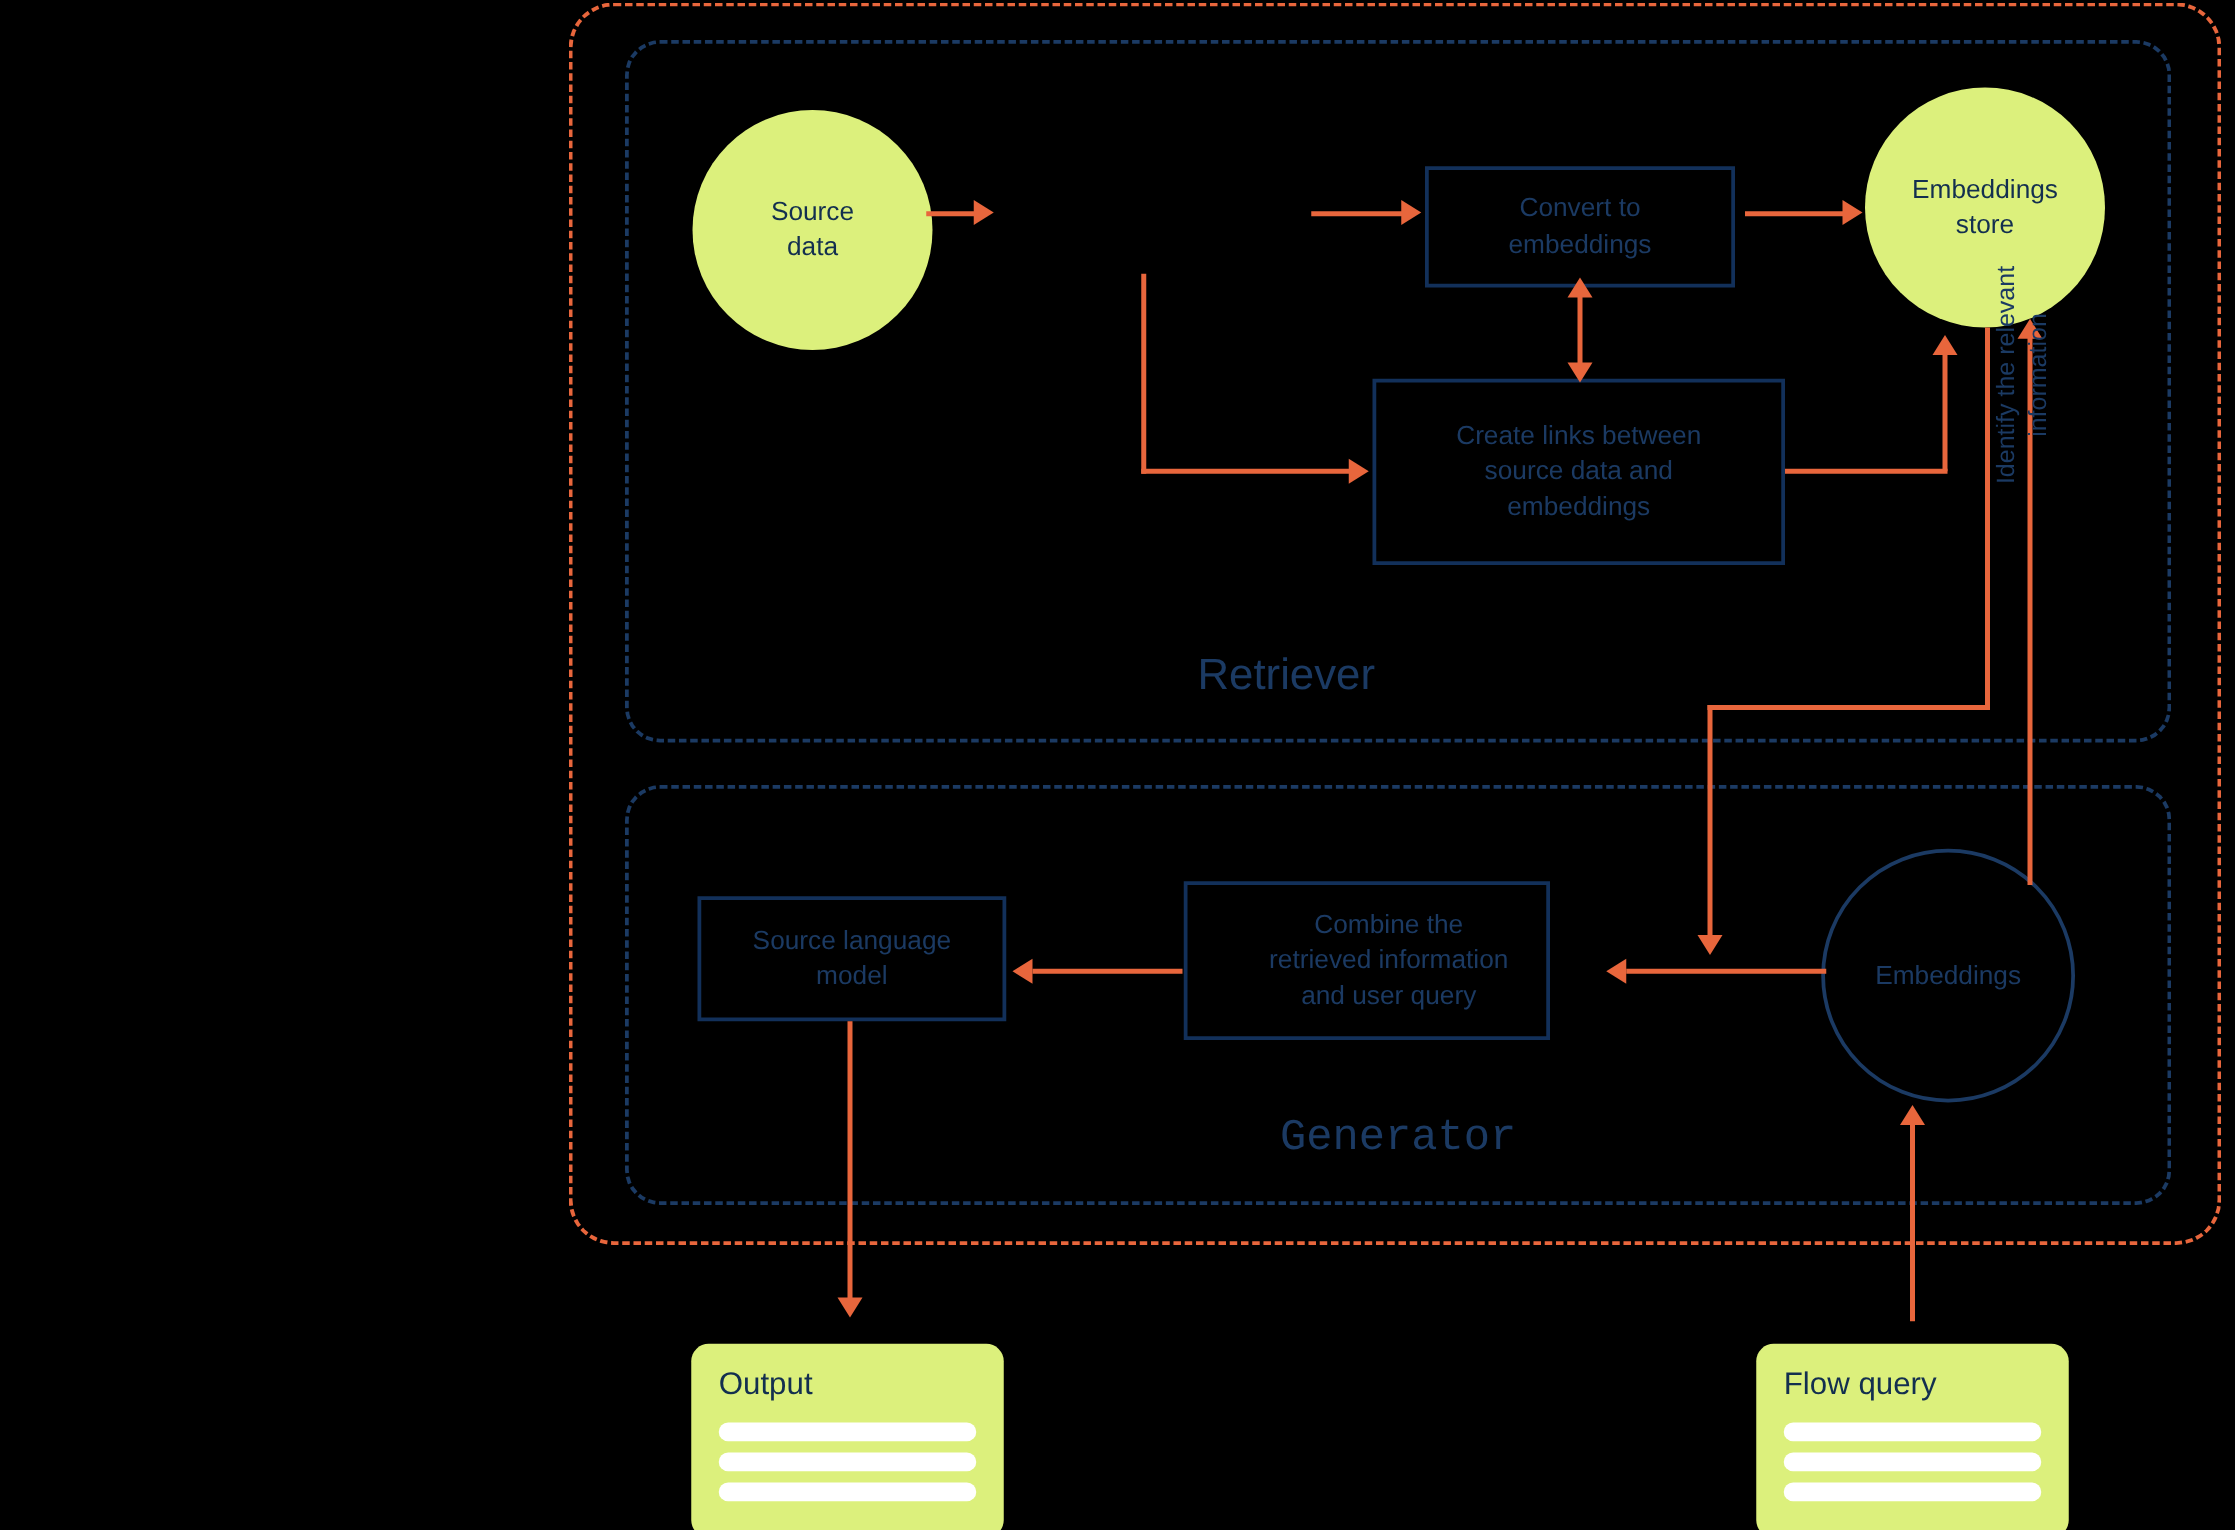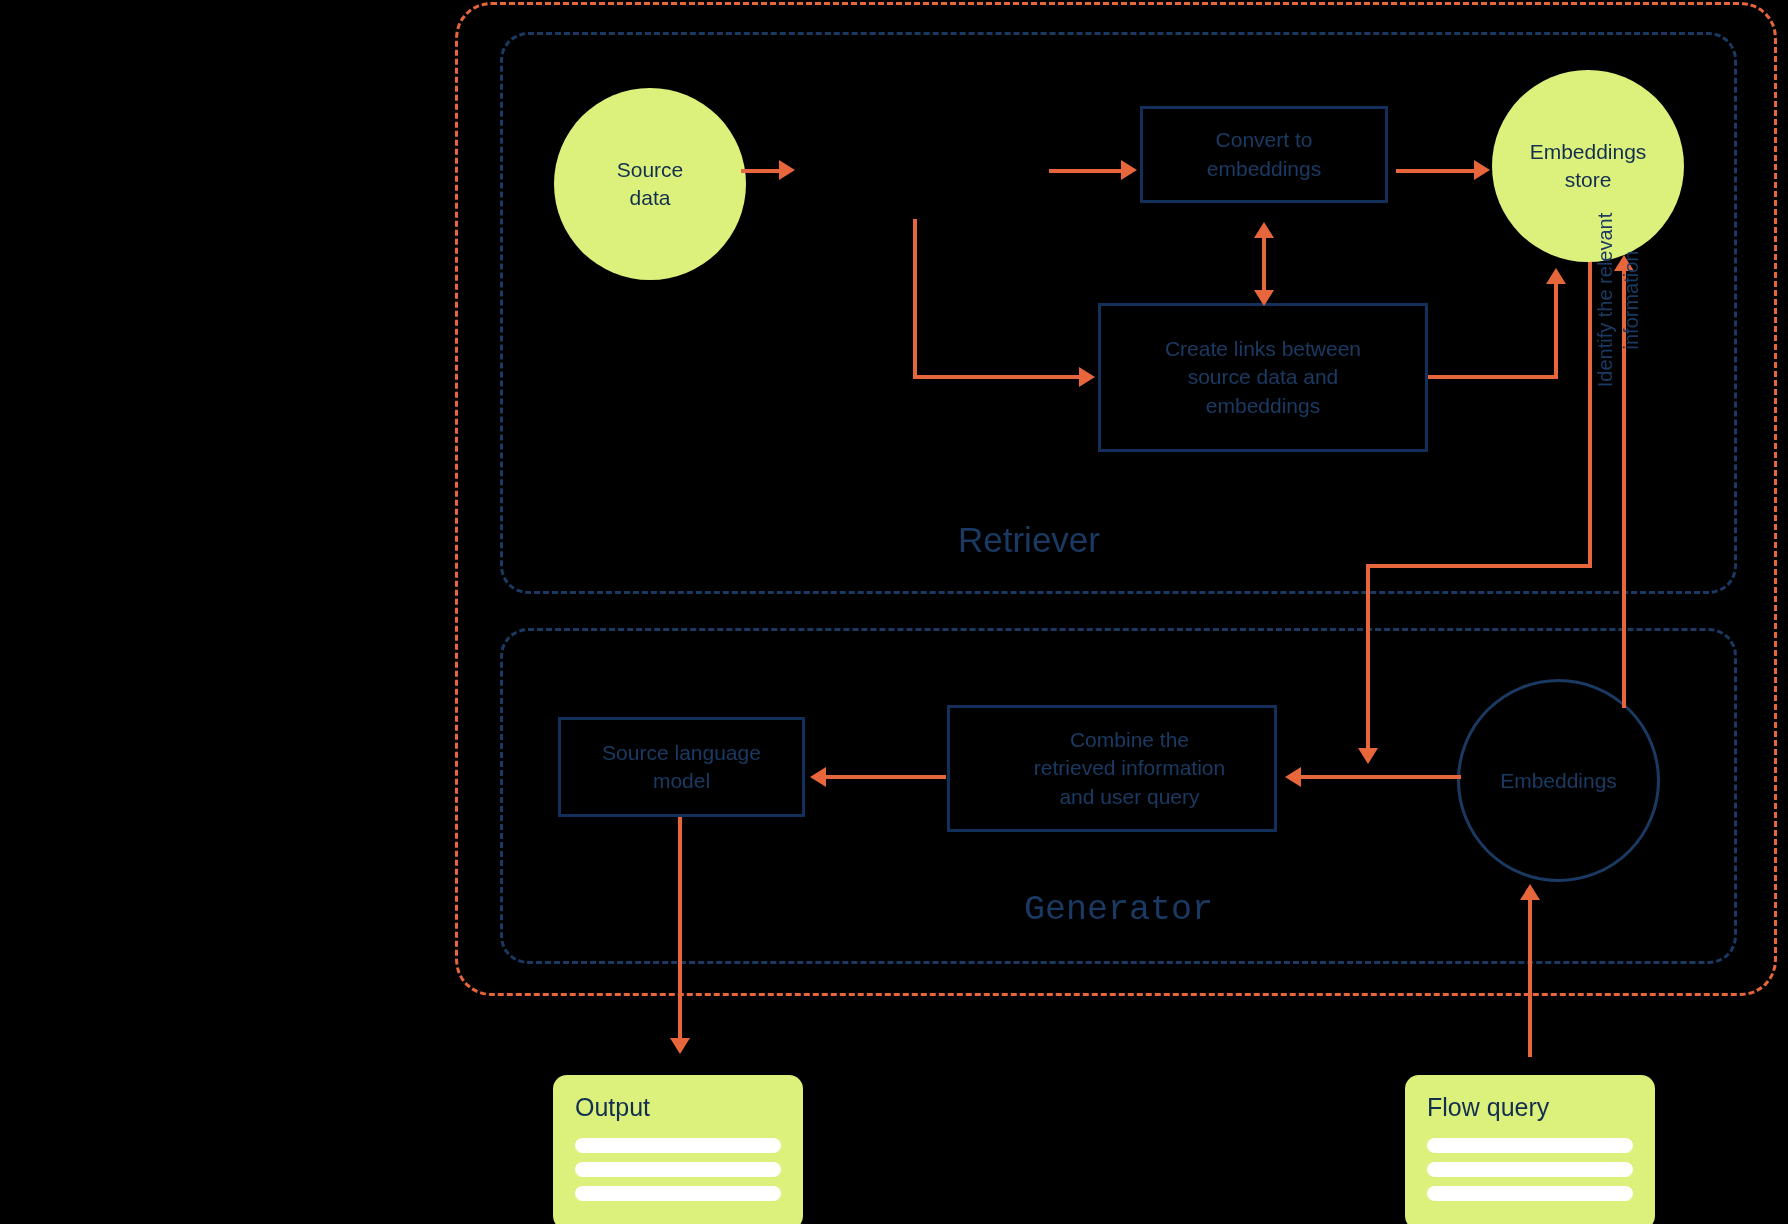--- a/index.html
+++ b/index.html
@@ -106,24 +106,24 @@
     display: flex;
     align-items: center;
     justify-content: center;
     text-align: center;
     color: #1B3A63;
     font-size: 21px;
     line-height: 1.35;
     padding: 4px 8px;
   }
   #chunking-box       { left: 795px;  top: 122px; width: 246px; height: 97px; }
-  #convert-box        { left: 1140px; top: 106px; width: 248px; height: 97px; }
+  #convert-box        { left: 1140px; top: 133px; width: 248px; height: 97px; }
   #create-links-box   { left: 1098px; top: 303px; width: 330px; height: 149px; }
   #llm-box            { left: 558px;  top: 717px; width: 247px; height: 100px; }
-  #combine-box        { left: 947px;  top: 705px; width: 330px; height: 127px; padding-left: 43px; }
+  #combine-box        { left: 947px;  top: 705px; width: 293px; height: 127px; padding-left: 43px; }
 
   
   .oline { background: #E8663C; }
   .ohz { height: 4px; }
   .ovt { width: 4px; }
 
   .arrow-head { position: absolute; width: 0; height: 0; }
   .ah-right { border-top: 10px solid transparent; border-bottom: 10px solid transparent; border-left: 16px solid #E8663C; }
   .ah-left  { border-top: 10px solid transparent; border-bottom: 10px solid transparent; border-right: 16px solid #E8663C; }
   .ah-up    { border-left: 10px solid transparent; border-right: 10px solid transparent; border-bottom: 16px solid #E8663C; }

